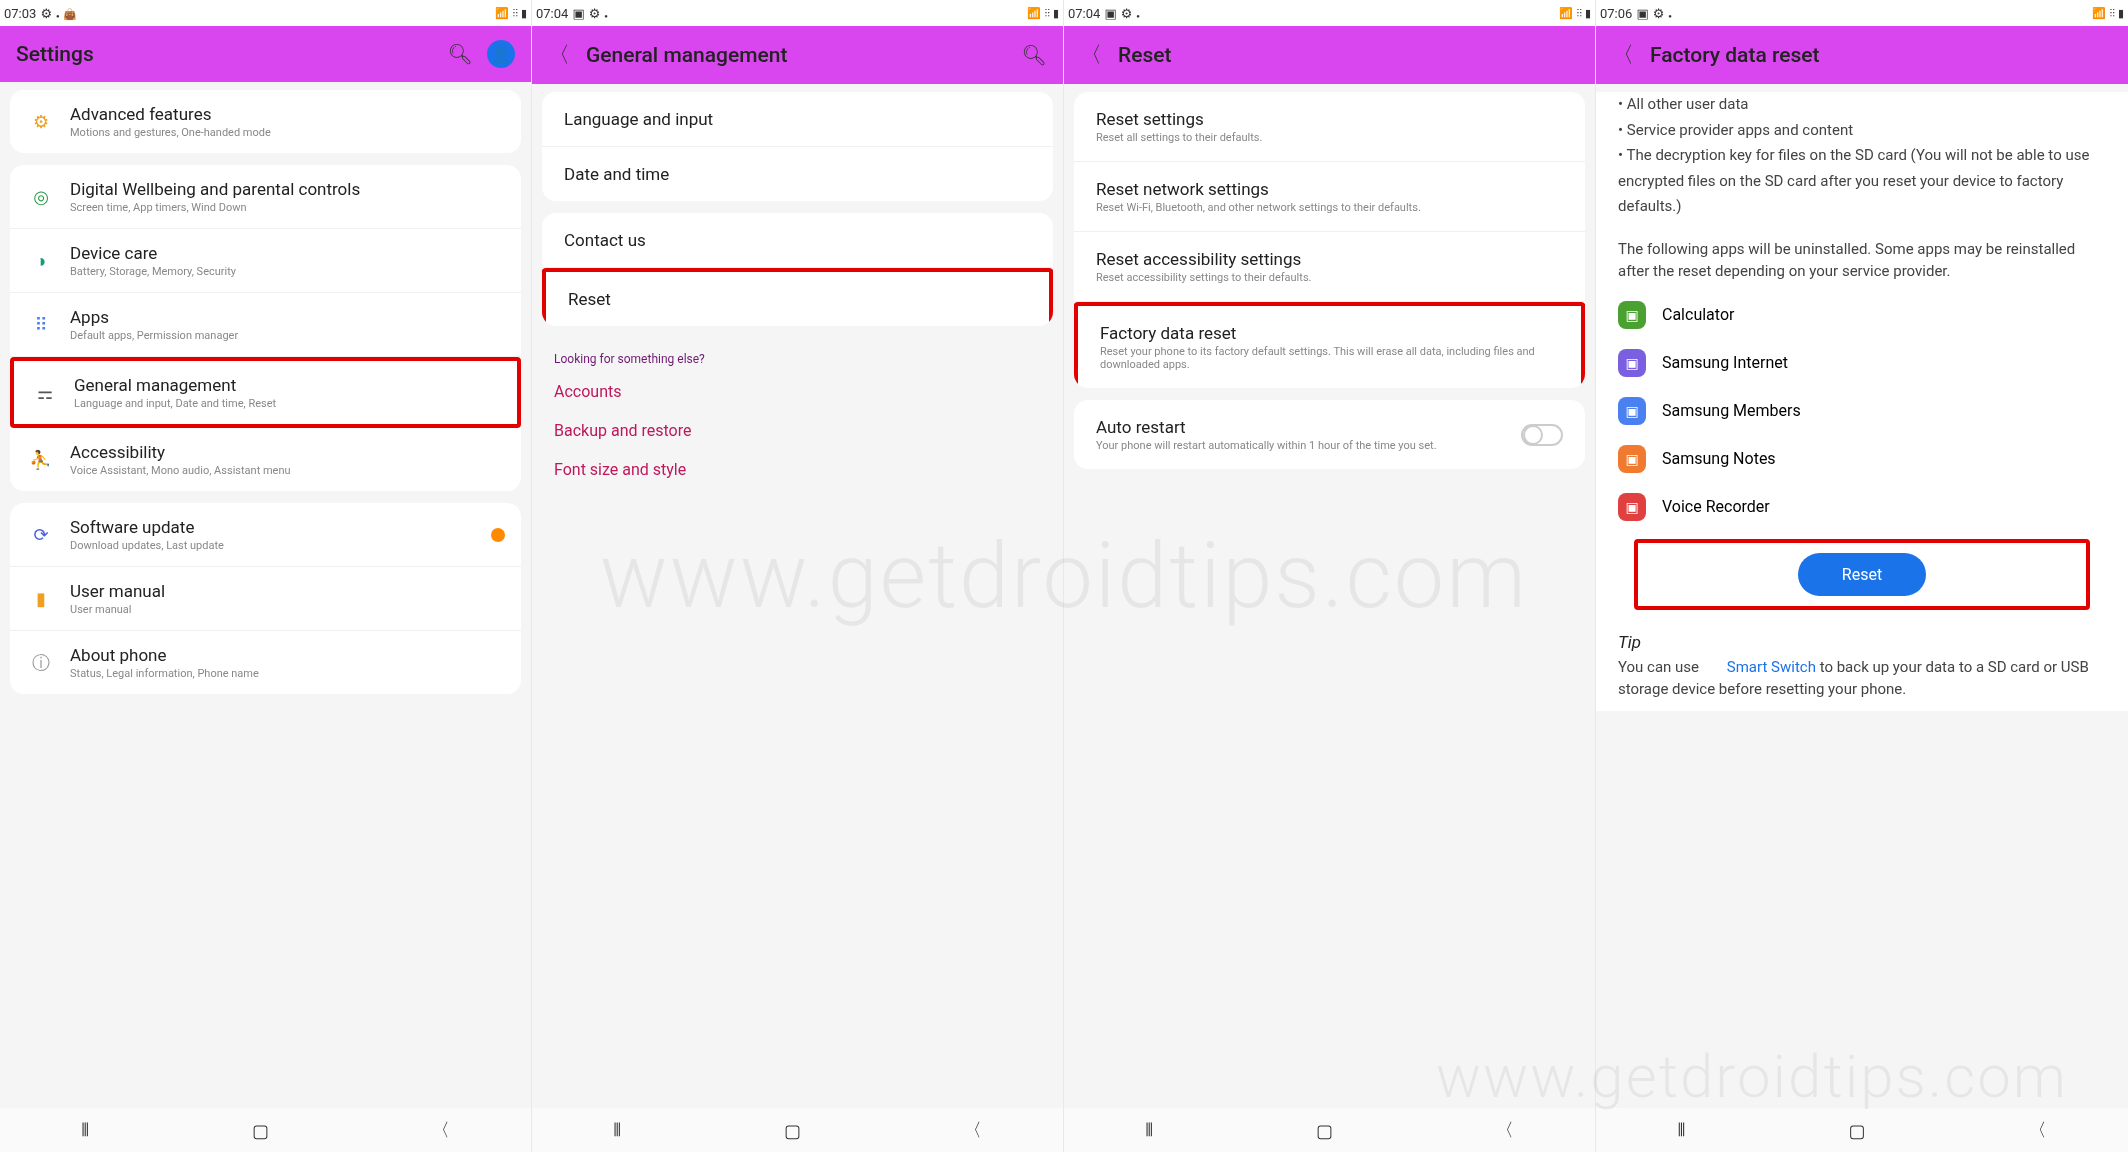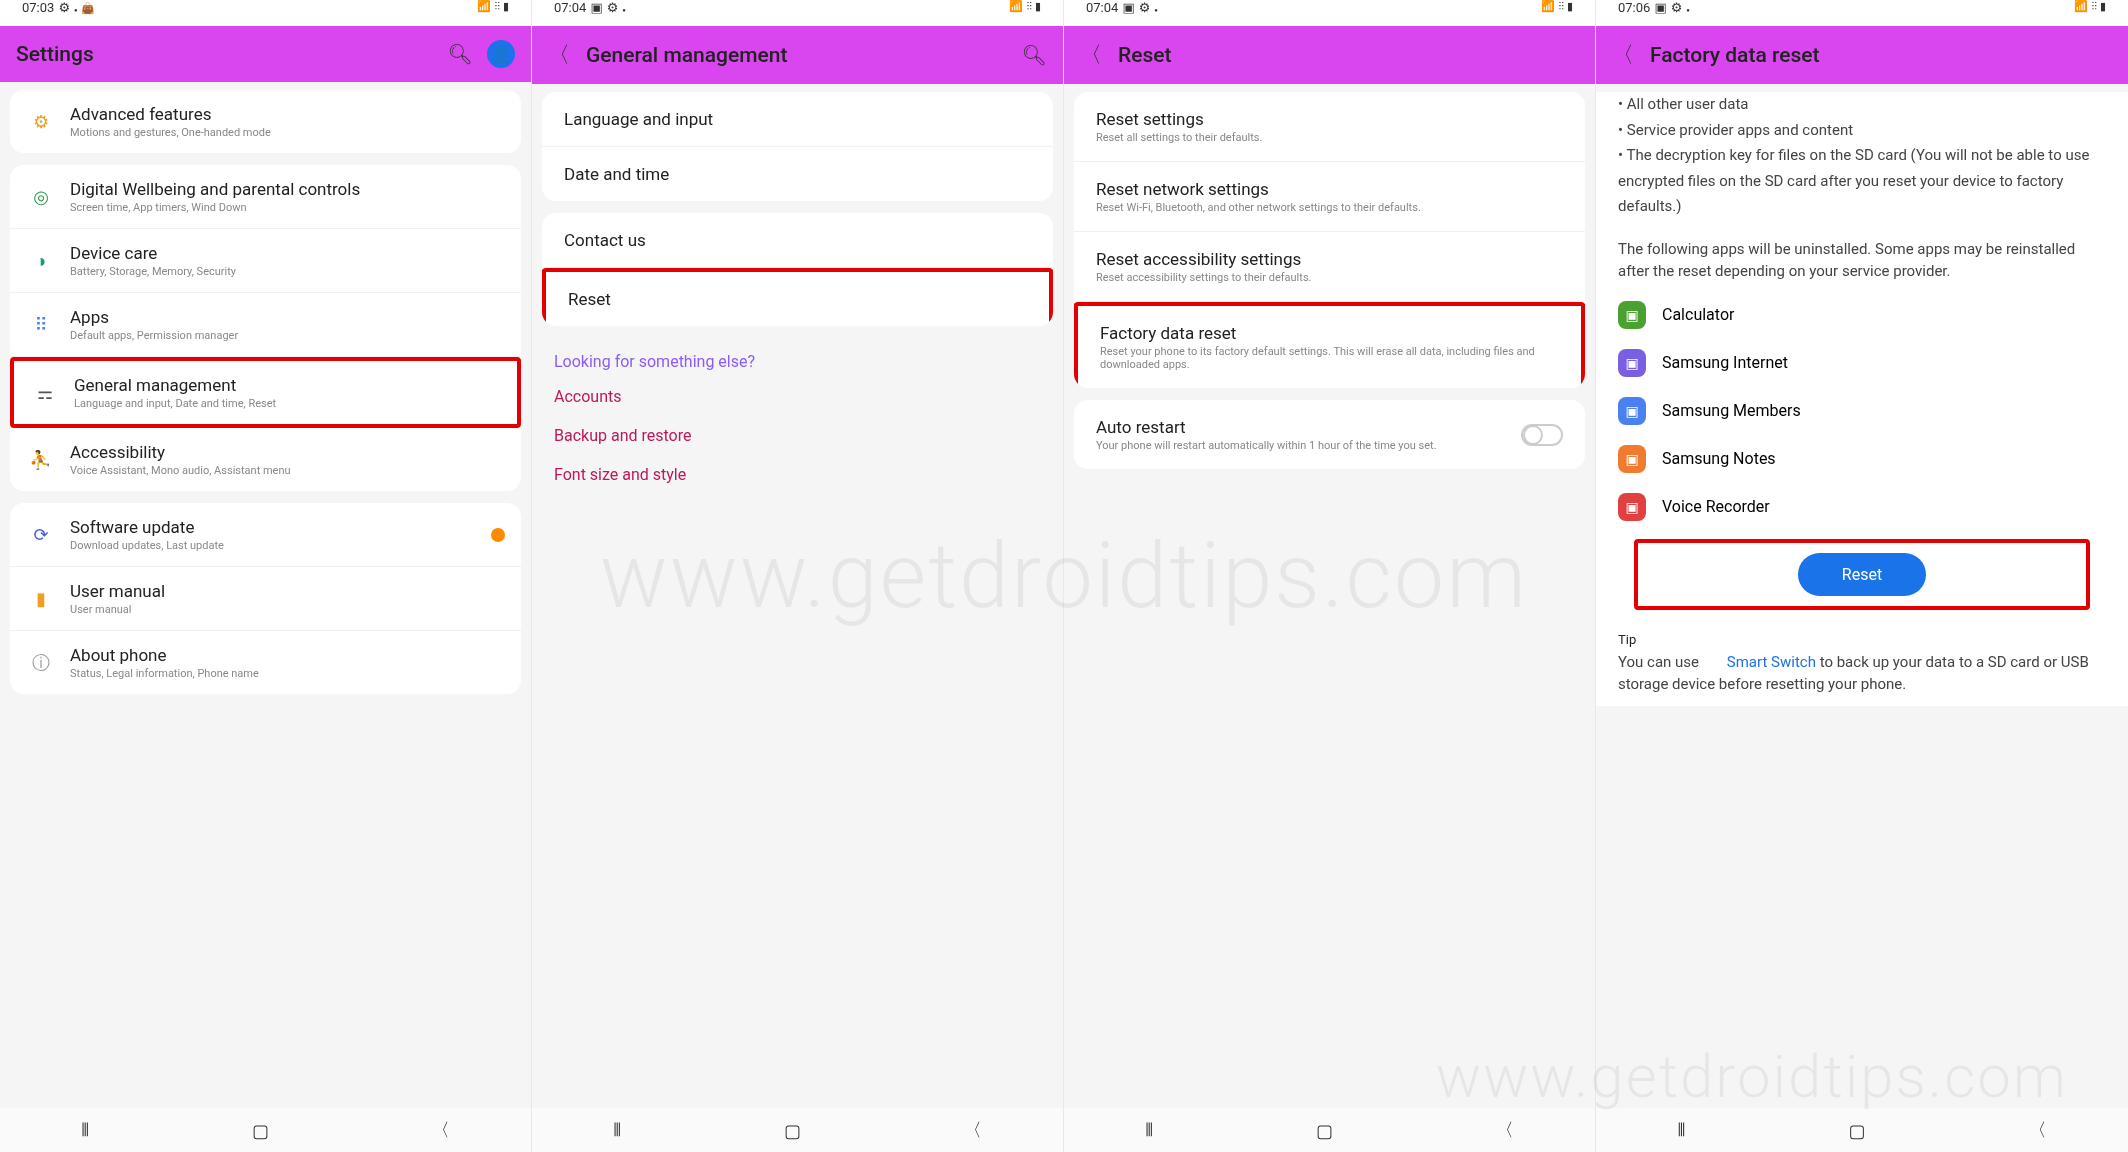--- a/index.html
+++ b/index.html
@@ -1,50 +1,50 @@
 <!DOCTYPE html>
 <html><head>
 <meta charset="utf-8">
 <style>
 * { margin: 0; padding: 0; box-sizing: border-box; font-family: -apple-system, Roboto, 'Segoe UI', sans-serif; }
 body { background: #f0f0f0; width: 2128px; height: 1152px; display: flex; position: relative; }
 .phone { width: 532px; height: 100%; background: #f5f5f5; display: flex; flex-direction: column; border-right: 1px solid #e8e8e8; }
-.statusbar { height: 26px; display: flex; justify-content: space-between; align-items: flex-start; padding: 0 22px; font-size: 13px; color: #333; background: #fff; }
+.statusbar { height: 26px; display: flex; justify-content: space-between; align-items: center; padding: 0 4px; font-size: 13px; color: #333; background: #fff; }
 .statusbar .left { display: flex; gap: 4px; align-items: center; }
 .statusbar .right { display: flex; gap: 3px; align-items: center; font-size: 11px; }
 .header { display: flex; align-items: center; padding: 14px 16px; background: #d946ef; margin-bottom: 8px; }
 .header .back { font-size: 22px; color: #333; margin-right: 16px; cursor: pointer; }
 .header .title { font-size: 21px; color: #222; flex: 1; font-weight: 500; }
 .header .search-ic { font-size: 20px; color: #333; }
 .header .avatar { width: 28px; height: 28px; border-radius: 50%; background: #1a73e8; margin-left: 14px; display: flex; align-items: center; justify-content: center; color: #fff; }
 .card { background: #fff; border-radius: 14px; margin: 0 10px 12px; overflow: hidden; }
 .row { display: flex; align-items: center; padding: 14px 16px; border-bottom: 1px solid #f0f0f0; cursor: pointer; }
 .row:last-child { border-bottom: none; }
 .row .icon { width: 30px; display: flex; justify-content: center; margin-right: 14px; font-size: 18px; }
 .row .texts { flex: 1; }
 .row .rtitle { font-size: 17px; color: #222; }
 .row .rsub { font-size: 11px; color: #888; margin-top: 2px; }
 .row.simple { padding: 17px 22px; }
 .row.simple .rtitle { font-size: 17px; }
 .badge { width: 14px; height: 14px; border-radius: 50%; background: #ff8a00; display: inline-block; }
 .highlight { border: 4px solid #e20000; border-radius: 4px; }
-.section-label { padding: 14px 22px 6px; font-size: 16px; color: #8b5cf6; }
+.section-label { padding: 14px 22px 6px; font-size: 12px; color: #701a75; }
 .link { padding: 10px 22px; color: #be185d; font-size: 16px; cursor: pointer; }
 .toggle { width: 42px; height: 22px; border: 2px solid #ccc; border-radius: 12px; position: relative; }
 .toggle::after { content: ''; width: 16px; height: 16px; border: 2px solid #ccc; border-radius: 50%; position: absolute; left: 0; top: -1px; background: #fff; }
 .navbar { height: 44px; display: flex; justify-content: space-around; align-items: center; background: #fafafa; margin-top: auto; }
 .navbar span { font-size: 18px; color: #333; }
 .bullet-list { padding: 0 22px 10px; font-size: 15px; color: #444; line-height: 1.7; }
 .bullet-list div::before { content: '• '; }
 .paragraph { padding: 8px 22px; font-size: 15px; color: #444; line-height: 1.5; }
 .app-row { display: flex; align-items: center; padding: 10px 22px; gap: 16px; }
 .app-ic { width: 28px; height: 28px; border-radius: 8px; display: flex; align-items: center; justify-content: center; color: #fff; font-size: 14px; }
 .reset-btn-wrap { border: 4px solid #e20000; border-radius: 4px; margin: 8px 38px; padding: 10px; display: flex; justify-content: center; }
 .reset-btn { background: #1a73e8; color: #fff; border: none; border-radius: 22px; padding: 12px 44px; font-size: 16px; cursor: pointer; }
-.tip-head { padding: 14px 22px 4px; font-size: 13px; color: #222; }
+.tip-head { padding: 14px 22px 4px; font-size: 17px; color: #222; font-style: italic; }
 .tip-body { padding: 0 22px; font-size: 15px; color: #444; line-height: 1.5; }
 .tip-body .sslink { color: #1a73e8; margin-left: 24px; }
 .watermark { position: absolute; top: 50%; left: 50%; transform: translate(-50%, -50%); font-size: 90px; color: rgba(0,0,0,0.06); font-weight: 300; pointer-events: none; letter-spacing: 2px; white-space: nowrap; }
 .watermark2 { position: absolute; bottom: 40px; right: 60px; font-size: 60px; color: rgba(0,0,0,0.06); font-weight: 300; pointer-events: none; letter-spacing: 2px; white-space: nowrap; }
 .ic-gear::before{content:'⚙';} .ic-dot::before{content:'●';font-size:6px;} .ic-bag::before{content:'👜';font-size:11px;}
 .ic-img::before{content:'▣';} .ic-wifi::before{content:'📶';font-size:11px;} .ic-bat::before{content:'▮';}
 </style>
 </head>
 <body>
 

